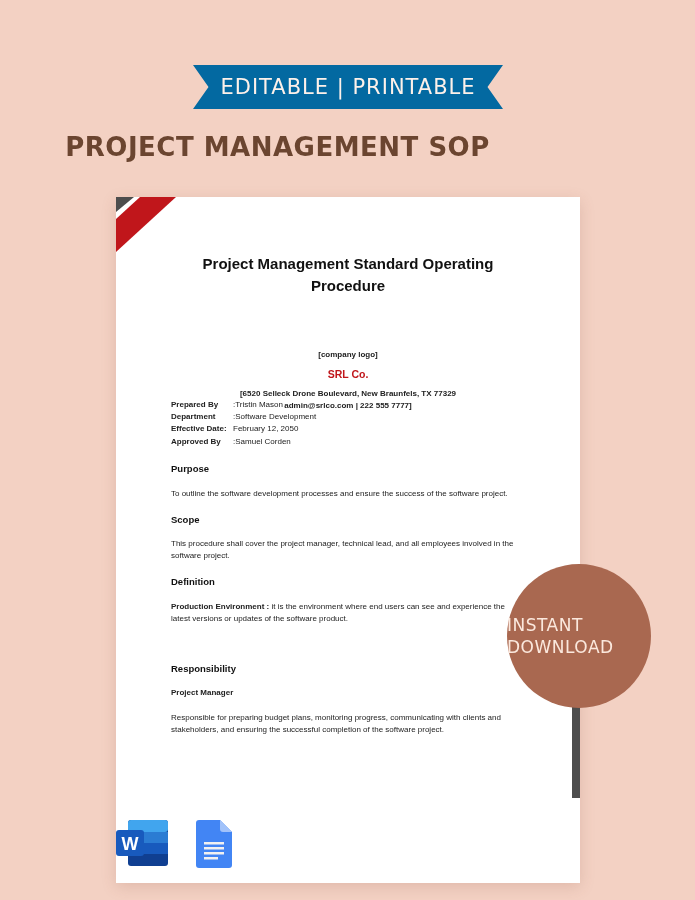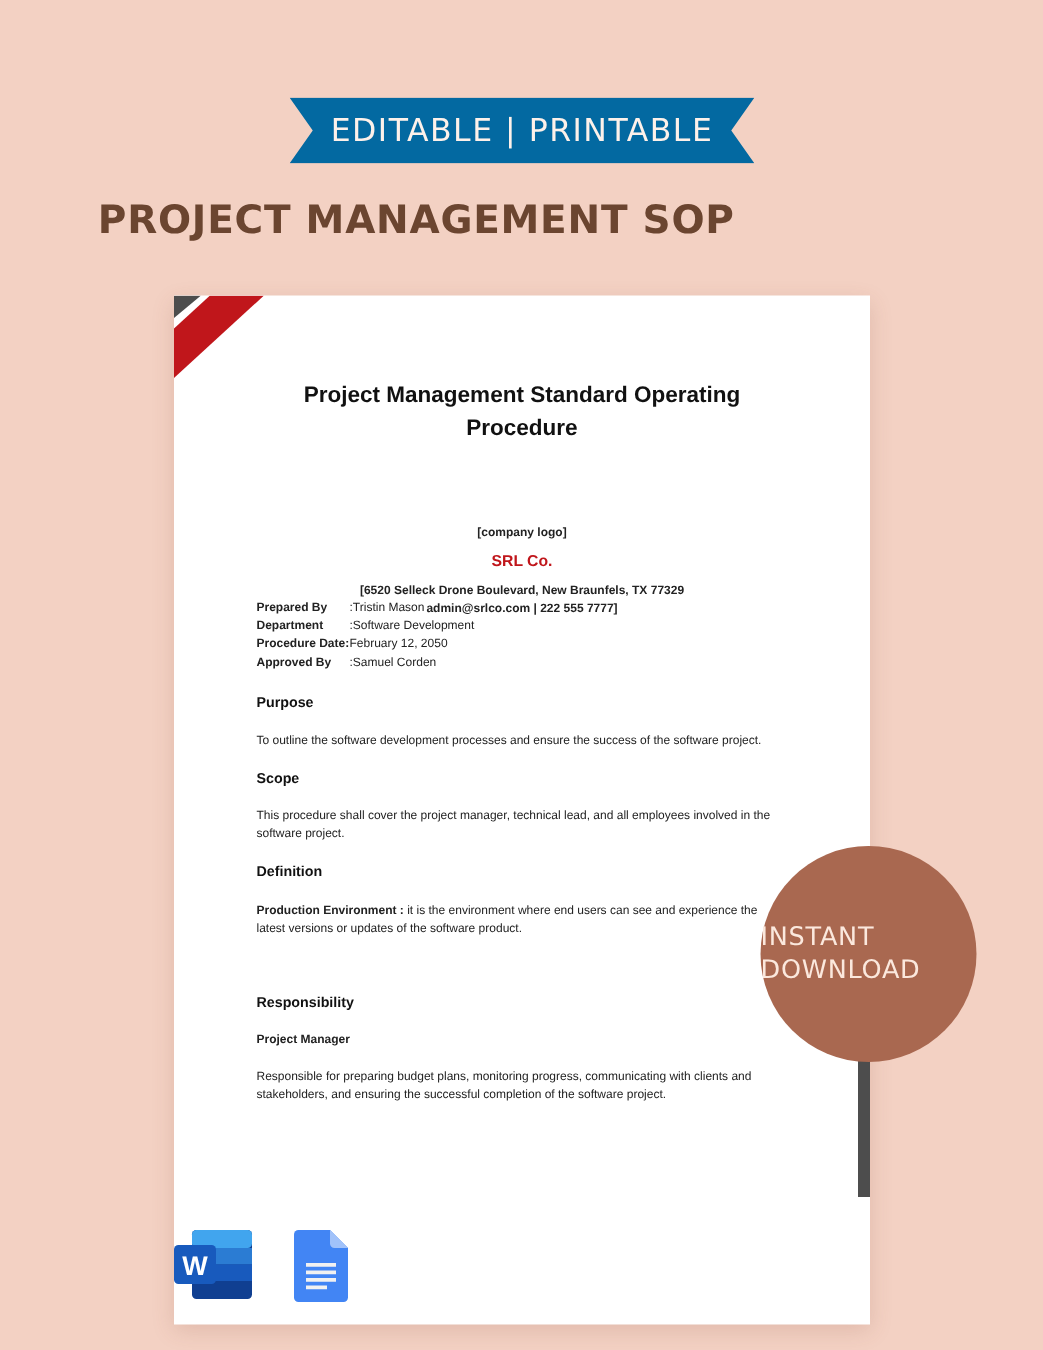--- a/index.html
+++ b/index.html
@@ -148,21 +148,21 @@
       <span class="k">Prepared By</span>
       <span>: </span>
       <span class="v">Tristin Mason</span>
     </div>
     <div class="row">
       <span class="k">Department</span>
       <span>: </span>
       <span class="v">Software Development</span>
     </div>
     <div class="row">
-      <span class="k">Procedure Date:</span>
+      <span class="k">Effective Date:</span>
       <span class="v">February 12, 2050</span>
     </div>
     <div class="row">
       <span class="k">Approved By</span>
       <span>: </span>
       <span class="v">Samuel Corden</span>
     </div>
   </div>
 
   <div class="section-h" style="top:266px;">Purpose</div>

